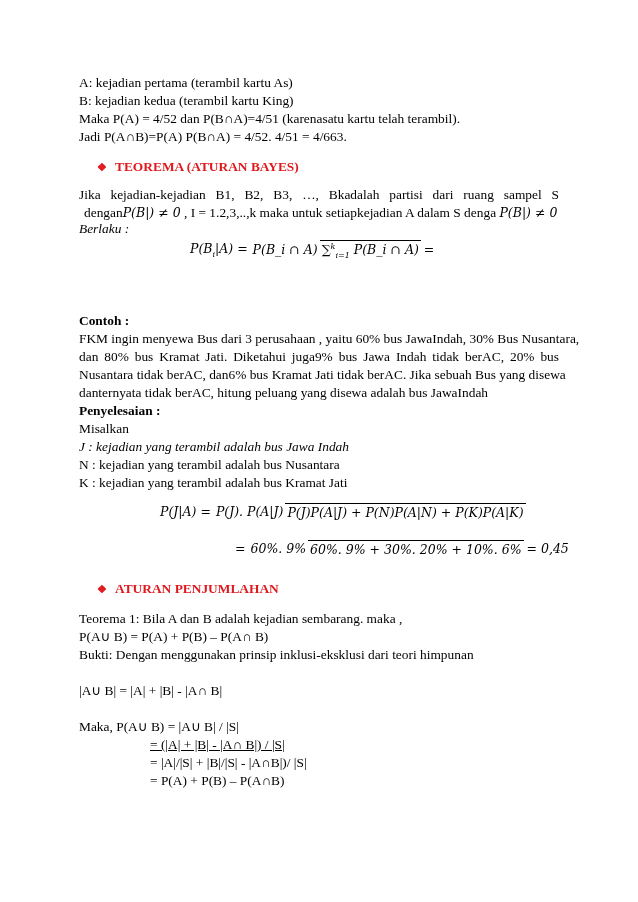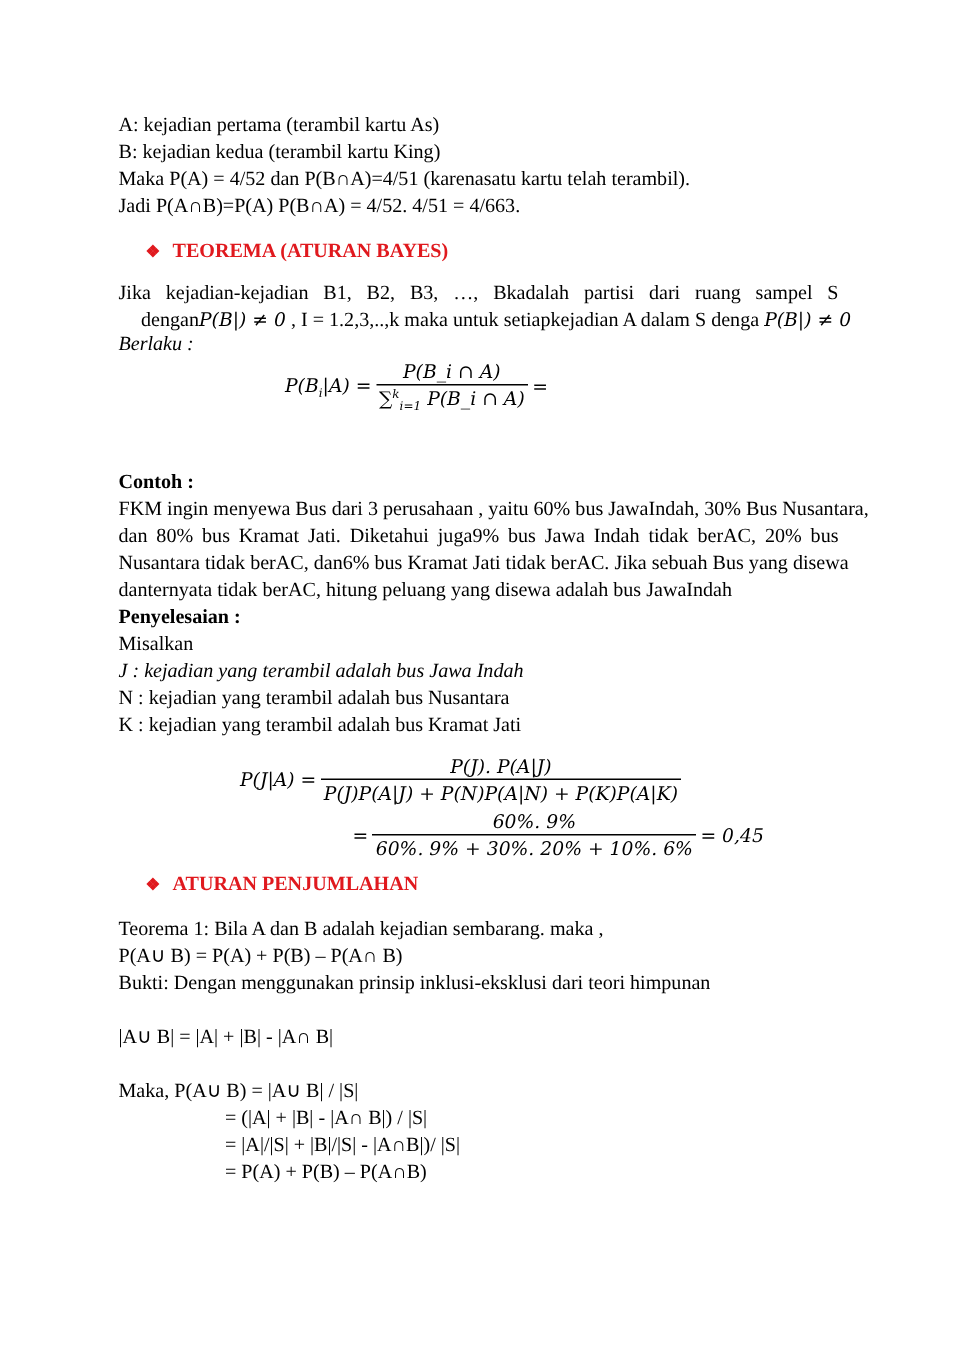--- a/index.html
+++ b/index.html
@@ -4,41 +4,41 @@
   <style>
     html, body { margin: 0; padding: 0; background: #ffffff; }
     body { width: 638px; height: 902px; position: relative; overflow: hidden;
            font-family: "Liberation Serif", serif; color: #000; font-size: 13.4px; }
     .line { position: absolute; white-space: nowrap; line-height: 16px; }
     .bold { font-weight: bold; }
     .red { color: #e0191e; font-weight: bold; }
     .bullet { display: inline-block; width: 18px; color: #e0191e; font-size: 11px; }
     .just { position: absolute; left: 79px; width: 480px; text-align: justify; text-align-last: justify; white-space: nowrap; line-height: 16px; }
     .math { font-family: "DejaVu Serif", serif; font-style: italic; font-size: 12.5px; }
-    .frac { display: inline-flex; flex-direction: column; align-items: center; vertical-align: middle; margin: 0 3px; justify-content: space-between; }
+    .frac { display: inline-flex; flex-direction: row; align-items: center; vertical-align: middle; margin: 0 3px; justify-content: space-between; }
     .frac .num { padding: 0 2px 1px; }
     .frac .den { border-top: 1px solid #000; padding: 1px 2px 0; }
     .eq { position: absolute; white-space: nowrap; display: flex; align-items: center; }
     .up { font-style: normal; }
     sub, sup { font-size: 8px; }
   </style>
 </head>
 <body>
 
 <div class="line" style="left:79px;top:75px;">A: kejadian pertama (terambil kartu As)</div>
 <div class="line" style="left:79px;top:93px;">B: kejadian kedua (terambil kartu King)</div>
 <div class="line" style="left:79px;top:111px;">Maka P(A) = 4/52 dan P(B∩A)=4/51 (karenasatu kartu telah terambil).</div>
 <div class="line" style="left:79px;top:129px;">Jadi P(A∩B)=P(A) P(B∩A) = 4/52. 4/51 = 4/663.</div>
 
 <div class="line red" style="left:97px;top:159px;">
   <span class="bullet">❖</span><span>TEOREMA (ATURAN BAYES)</span>
 </div>
 
 <div class="just" style="top:187px;">Jika kejadian-kejadian B1, B2, B3, …, Bkadalah partisi dari ruang sampel S</div>
-<div class="line" style="left:94px;top:205px;">
+<div class="line" style="left:84px;top:205px;">
   <span>dengan</span><span class="math">P(B|) ≠ 0</span><span> , I = 1.2,3,..,k maka untuk setiapkejadian A dalam S denga </span><span class="math">P(B|) ≠ 0</span>
 </div>
 <div class="line" style="left:79px;top:221px;font-style:italic;">Berlaku :</div>
 
 <div class="eq math" style="left:190px;top:240px;">
   <span><span>P(B</span><sub>i</sub><span>|A) =</span></span>
   <span class="frac">
     <span class="num">P(B_i ∩ A)</span>
     <span class="den"><span class="up">∑</span><sup>k</sup><sub>i=1</sub> <span>P(B_i ∩ A)</span></span>
   </span>
@@ -73,15 +73,15 @@
 </div>
 
 <div class="line red" style="left:97px;top:581px;">
   <span class="bullet">❖</span><span>ATURAN PENJUMLAHAN</span>
 </div>
 <div class="line" style="left:79px;top:611px;">Teorema 1: Bila A dan B adalah kejadian sembarang. maka ,</div>
 <div class="line" style="left:79px;top:629px;"> P(A∪ B) = P(A) + P(B) – P(A∩ B)</div>
 <div class="line" style="left:79px;top:647px;">Bukti: Dengan menggunakan prinsip inklusi-eksklusi dari teori himpunan</div>
 <div class="line" style="left:79px;top:683px;">|A∪ B| = |A| + |B| - |A∩ B|</div>
 <div class="line" style="left:79px;top:719px;">Maka, P(A∪ B) = |A∪ B| / |S|</div>
-<div class="line" style="left:150px;top:737px;">= (|A| + |B| - |A∩ B|) / |S|</div>
+<div class="line" style="left:150px;top:737px;text-decoration:underline;">= (|A| + |B| - |A∩ B|) / |S|</div>
 <div class="line" style="left:150px;top:755px;text-align:center;">= |A|/|S| + |B|/|S| - |A∩B|)/ |S|</div>
 <div class="line" style="left:150px;top:773px;">= P(A) + P(B) – P(A∩B)</div>
 
 </body></html>

